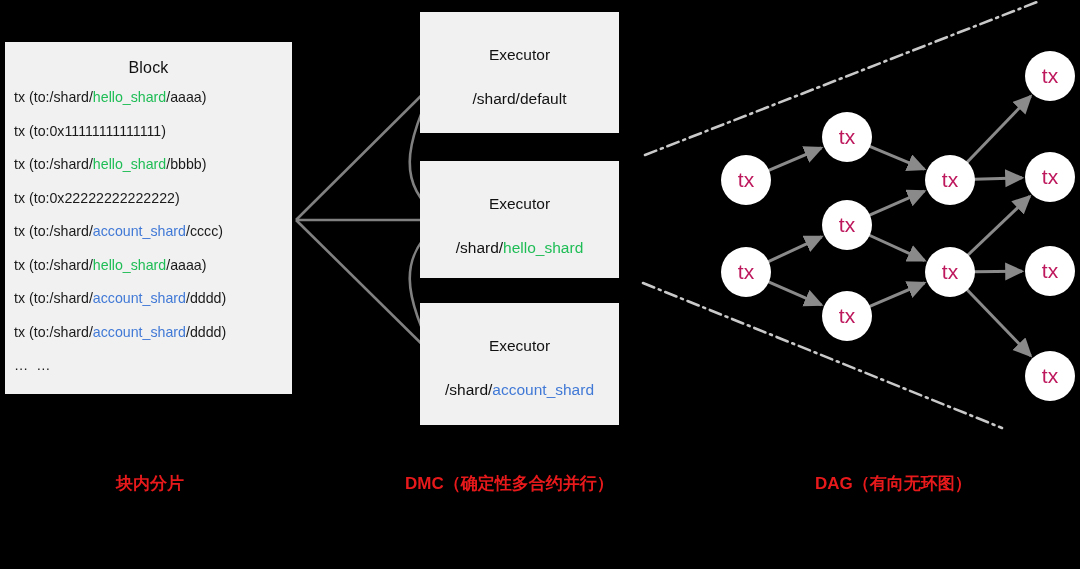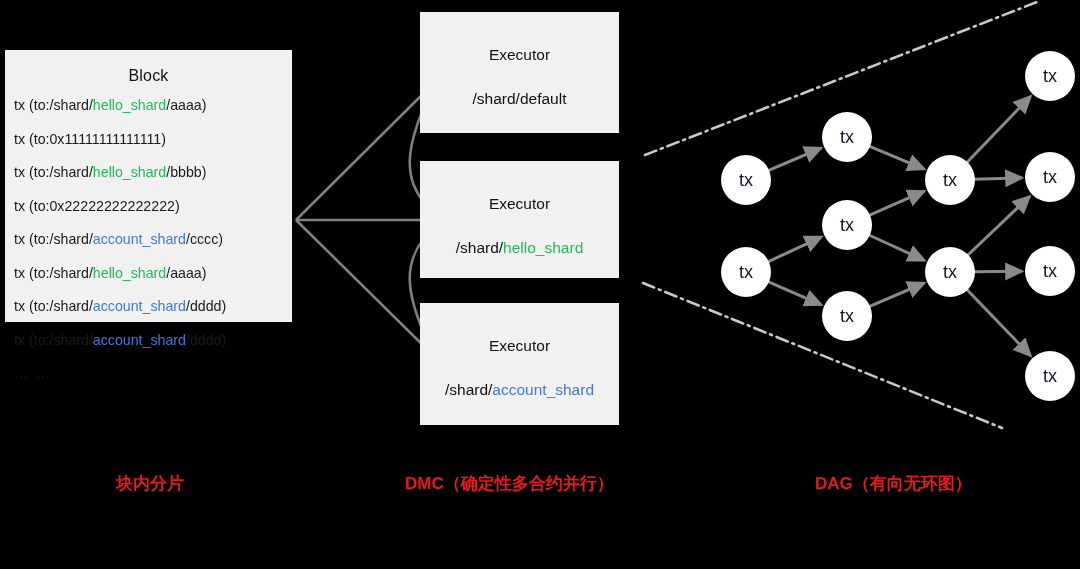--- a/index.html
+++ b/index.html
@@ -20,23 +20,23 @@
     left: 0; top: 0;
     width: 1080px;
     height: 569px;
     pointer-events: none;
   }
 
   
   .block-panel {
     position: absolute;
     left: 5px;
-    top: 50px;
+    top: 42px;
     width: 287px;
-    height: 272px;
+    height: 352px;
     background: #f1f1f1;
     box-sizing: border-box;
   }
   .block-title {
     text-align: center;
     font-size: 16px;
     color: #111111;
     margin-top: 17px;
     margin-bottom: 4px;
     letter-spacing: .2px;
@@ -82,22 +82,22 @@
 
   
   .tx-node {
     position: absolute;
     width: 50px;
     height: 50px;
     margin-left: -25px;
     margin-top: -25px;
     border-radius: 50%;
     background: #ffffff;
-    color: #0f172a;
-    font-size: 18px;
+    color: #be185d;
+    font-size: 21px;
     display: flex;
     align-items: center;
     justify-content: center;
   }
 
   
   .caption {
     position: absolute;
     color: #e8191b;
     font-size: 17px;

